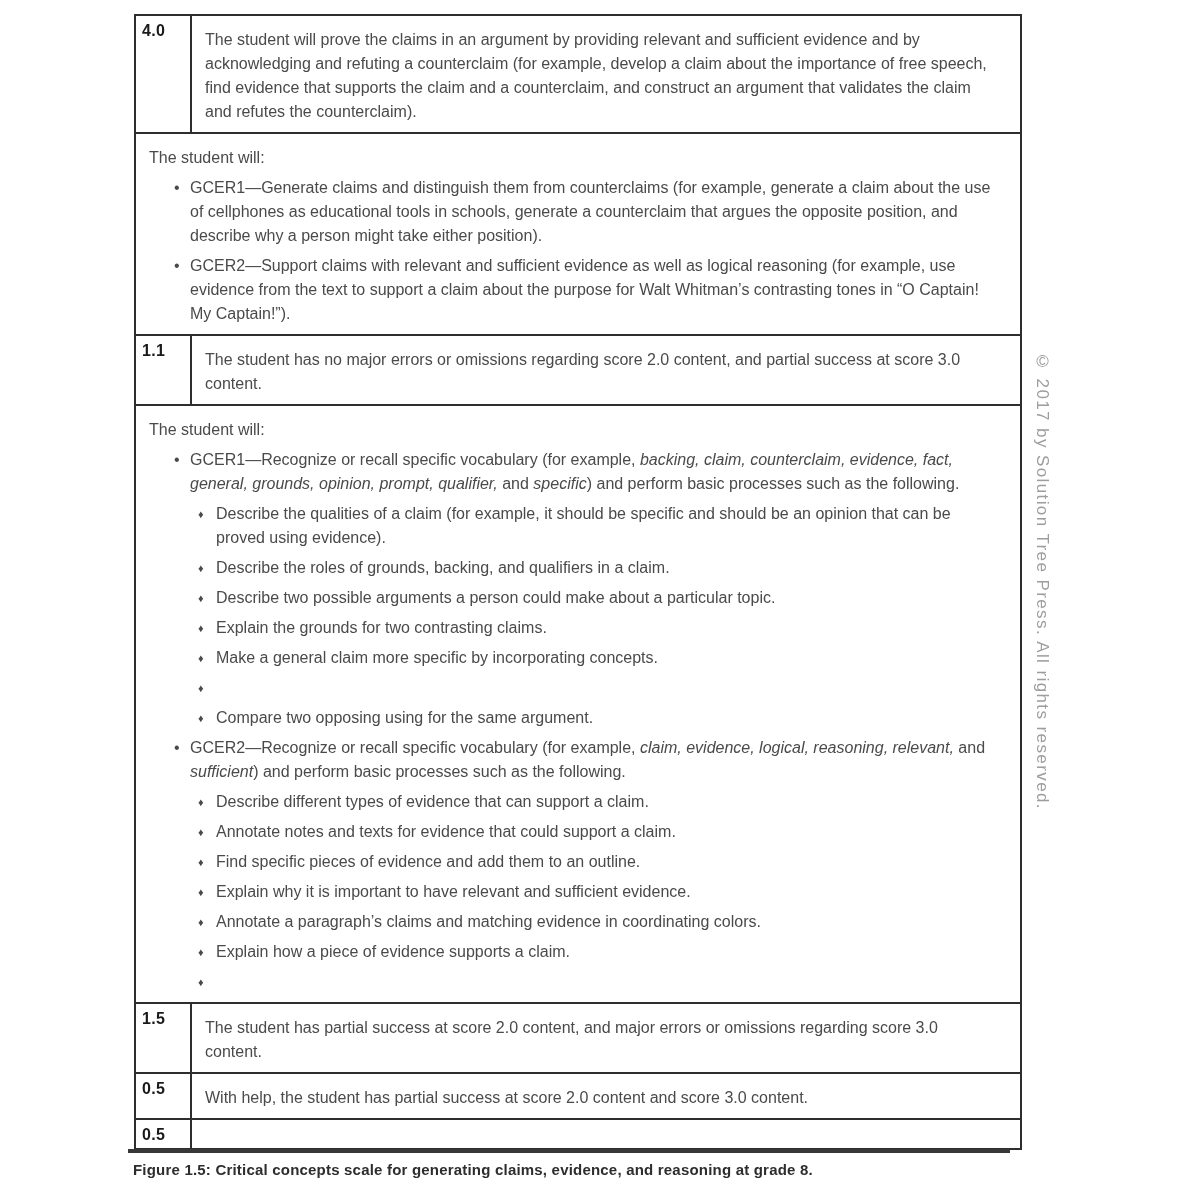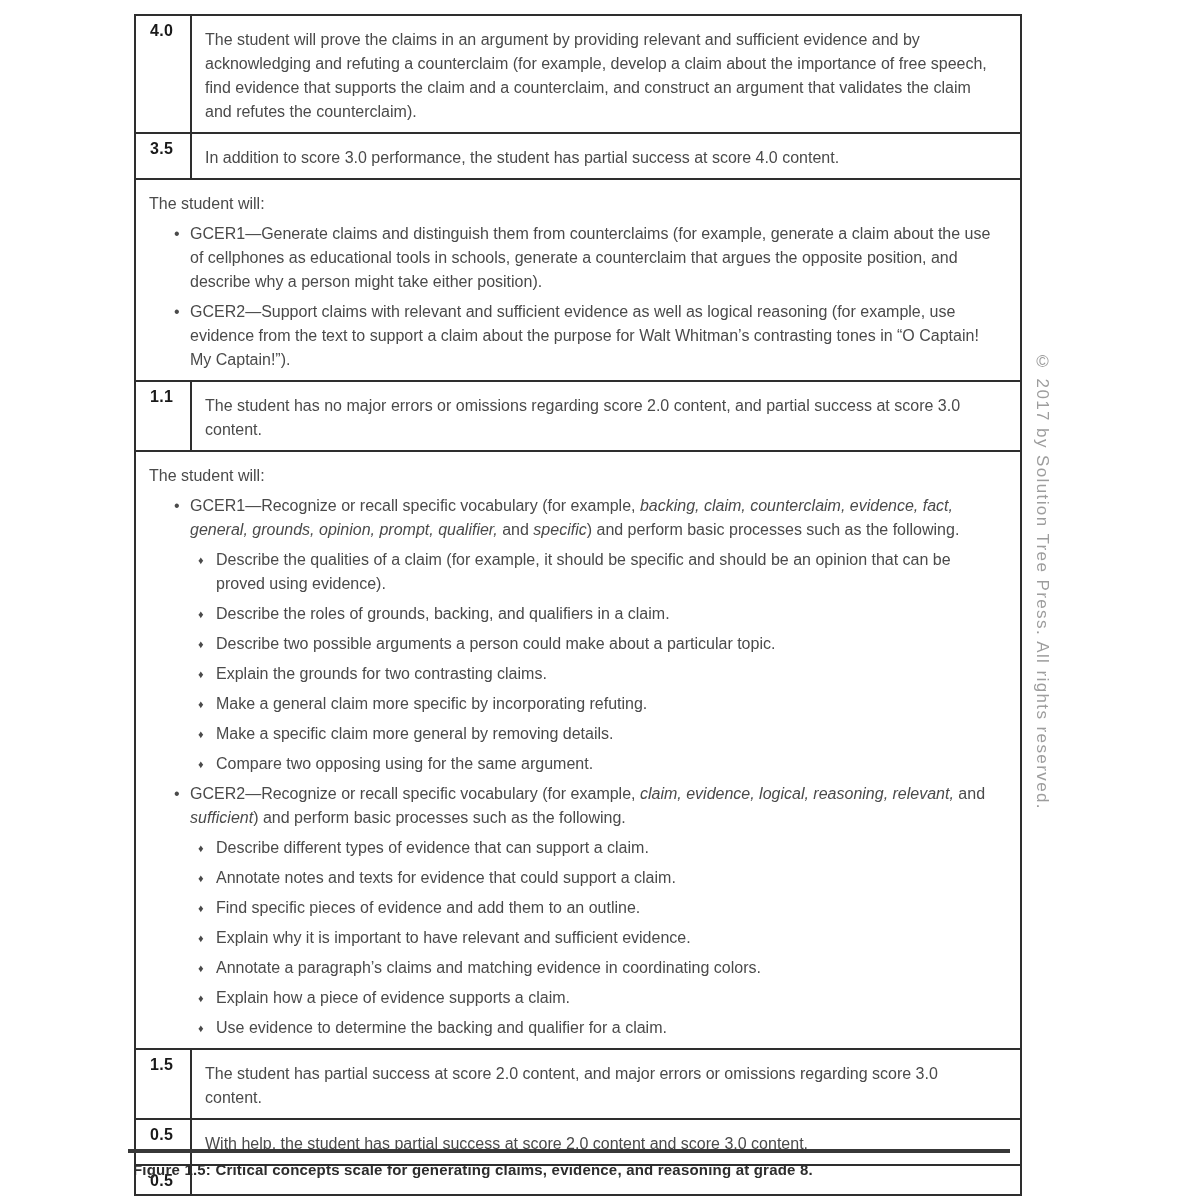--- a/index.html
+++ b/index.html
@@ -10,21 +10,21 @@
   
   .scale-table{
     position:absolute;left:134px;top:14px;width:888px;
     border:2px solid #2e2e2e;box-sizing:border-box;background:#fff;
   }
   .row{display:flex;border-bottom:2px solid #2e2e2e;}
   .row:last-child{border-bottom:none;}
   .score{
     flex:0 0 56px;box-sizing:border-box;border-right:2px solid #2e2e2e;
     font-weight:bold;font-size:16px;color:#1a1a1a;
-    padding:6px 0 4px 14px;letter-spacing:.3px;
+    padding:6px 0 4px 6px;letter-spacing:.3px;
   }
   .desc{
     flex:1;box-sizing:border-box;padding:5px 26px 8px 13px;
     font-size:16px;line-height:24px;color:#4a4a4a;
   }
   .block{margin-top:6px;}
   .block:first-child{margin-top:0;}
   .block.p{margin-top:7px;}
   .block.b1,.block.b2{display:flex;}
   .block.b1{margin-left:25px;}
@@ -47,26 +47,20 @@
 </style>
 </head>
 <body>
 
 <div class="page">
   <div class="scale-table">
       <div class="row">
         <div class="score">4.0</div>
         <div class="desc">
           <div class="block p"><span class="txt"><span>The student will prove the claims in an argument by providing relevant and sufficient evidence and by acknowledging and refuting a counterclaim (for example, develop a claim about the importance of free speech, find evidence that supports the claim and a counterclaim, and construct an argument that validates the claim and refutes the counterclaim).</span></span></div>
-        </div>
-      </div>
-      <div class="row">
-        <div class="score">3.5</div>
-        <div class="desc">
-          <div class="block p"><span class="txt"><span>In addition to score 3.0 performance, the student has partial success at score 4.0 content.</span></span></div>
         </div>
       </div>
       <div class="row">
         <div class="desc">
           <div class="block p"><span class="txt"><span>The student will:</span></span></div>
           <div class="block b1">
             <span class="bullet">•</span>
             <span class="txt"><span>GCER1—Generate claims and distinguish them from counterclaims (for example, generate a claim about the use of cellphones as educational tools in schools, generate a counterclaim that argues the opposite position, and describe why a person might take either position).</span></span>
           </div>
           <div class="block b1">
@@ -99,25 +93,24 @@
           <div class="block b2">
             <span class="bullet">♦</span>
             <span class="txt"><span>Describe two possible arguments a person could make about a particular topic.</span></span>
           </div>
           <div class="block b2">
             <span class="bullet">♦</span>
             <span class="txt"><span>Explain the grounds for two contrasting claims.</span></span>
           </div>
           <div class="block b2">
             <span class="bullet">♦</span>
-            <span class="txt"><span>Make a general claim more specific by incorporating refuting.</span></span>
+            <span class="txt"><span>Make a general claim more specific by incorporating concepts.</span></span>
           </div>
           <div class="block b2">
             <span class="bullet">♦</span>
-            <span class="txt"><span>Make a specific claim more general by removing details.</span></span>
           </div>
           <div class="block b2">
             <span class="bullet">♦</span>
             <span class="txt"><span>Compare two opposing using for the same argument.</span></span>
           </div>
           <div class="block b1">
             <span class="bullet">•</span>
             <span class="txt"><span>GCER2—Recognize or recall specific vocabulary (for example, </span><i>claim, evidence, logical, reasoning, relevant,</i><span> and </span><i>sufficient</i><span>) and perform basic processes such as the following.</span></span>
           </div>
           <div class="block b2">
@@ -139,21 +132,20 @@
           <div class="block b2">
             <span class="bullet">♦</span>
             <span class="txt"><span>Annotate a paragraph’s claims and matching evidence in coordinating colors.</span></span>
           </div>
           <div class="block b2">
             <span class="bullet">♦</span>
             <span class="txt"><span>Explain how a piece of evidence supports a claim.</span></span>
           </div>
           <div class="block b2">
             <span class="bullet">♦</span>
-            <span class="txt"><span>Use evidence to determine the backing and qualifier for a claim.</span></span>
           </div>
         </div>
       </div>
       <div class="row">
         <div class="score">1.5</div>
         <div class="desc">
           <div class="block p"><span class="txt"><span>The student has partial success at score 2.0 content, and major errors or omissions regarding score 3.0 content.</span></span></div>
         </div>
       </div>
       <div class="row">

